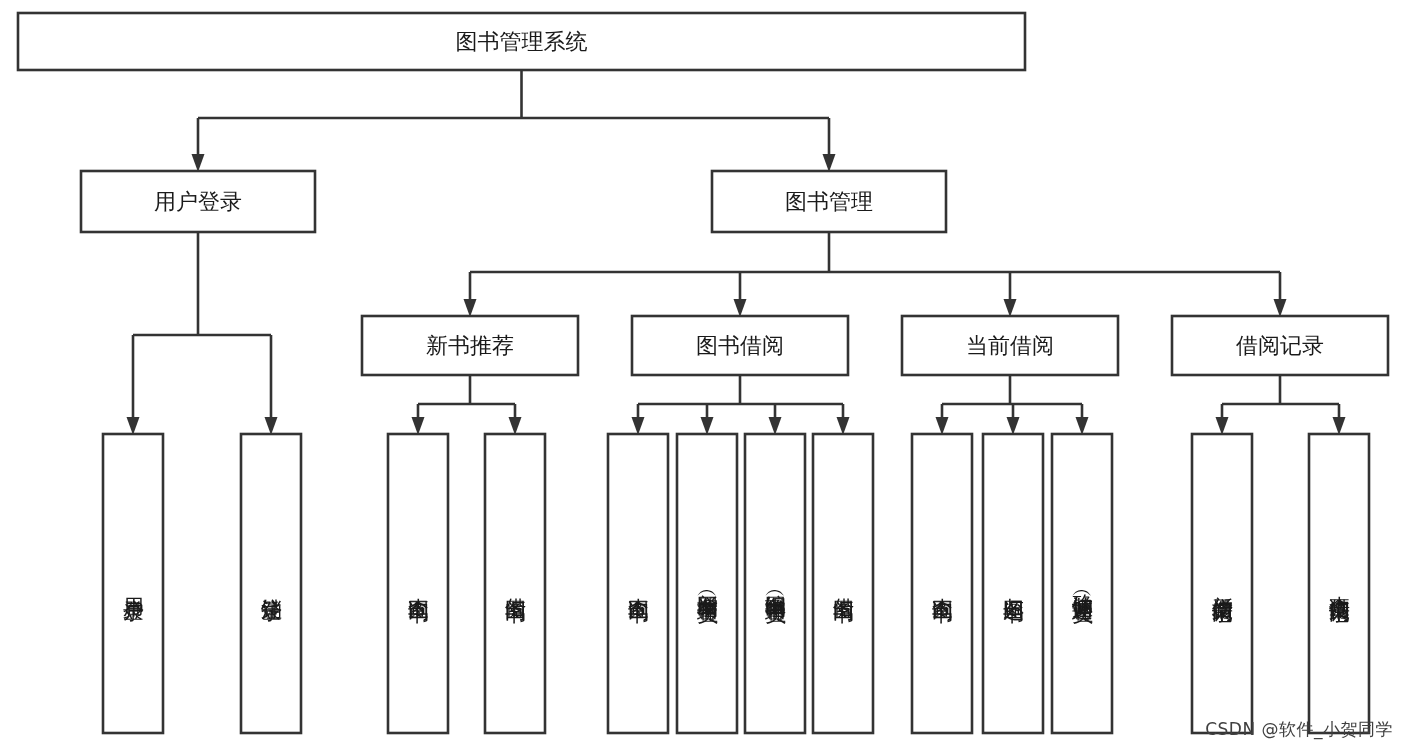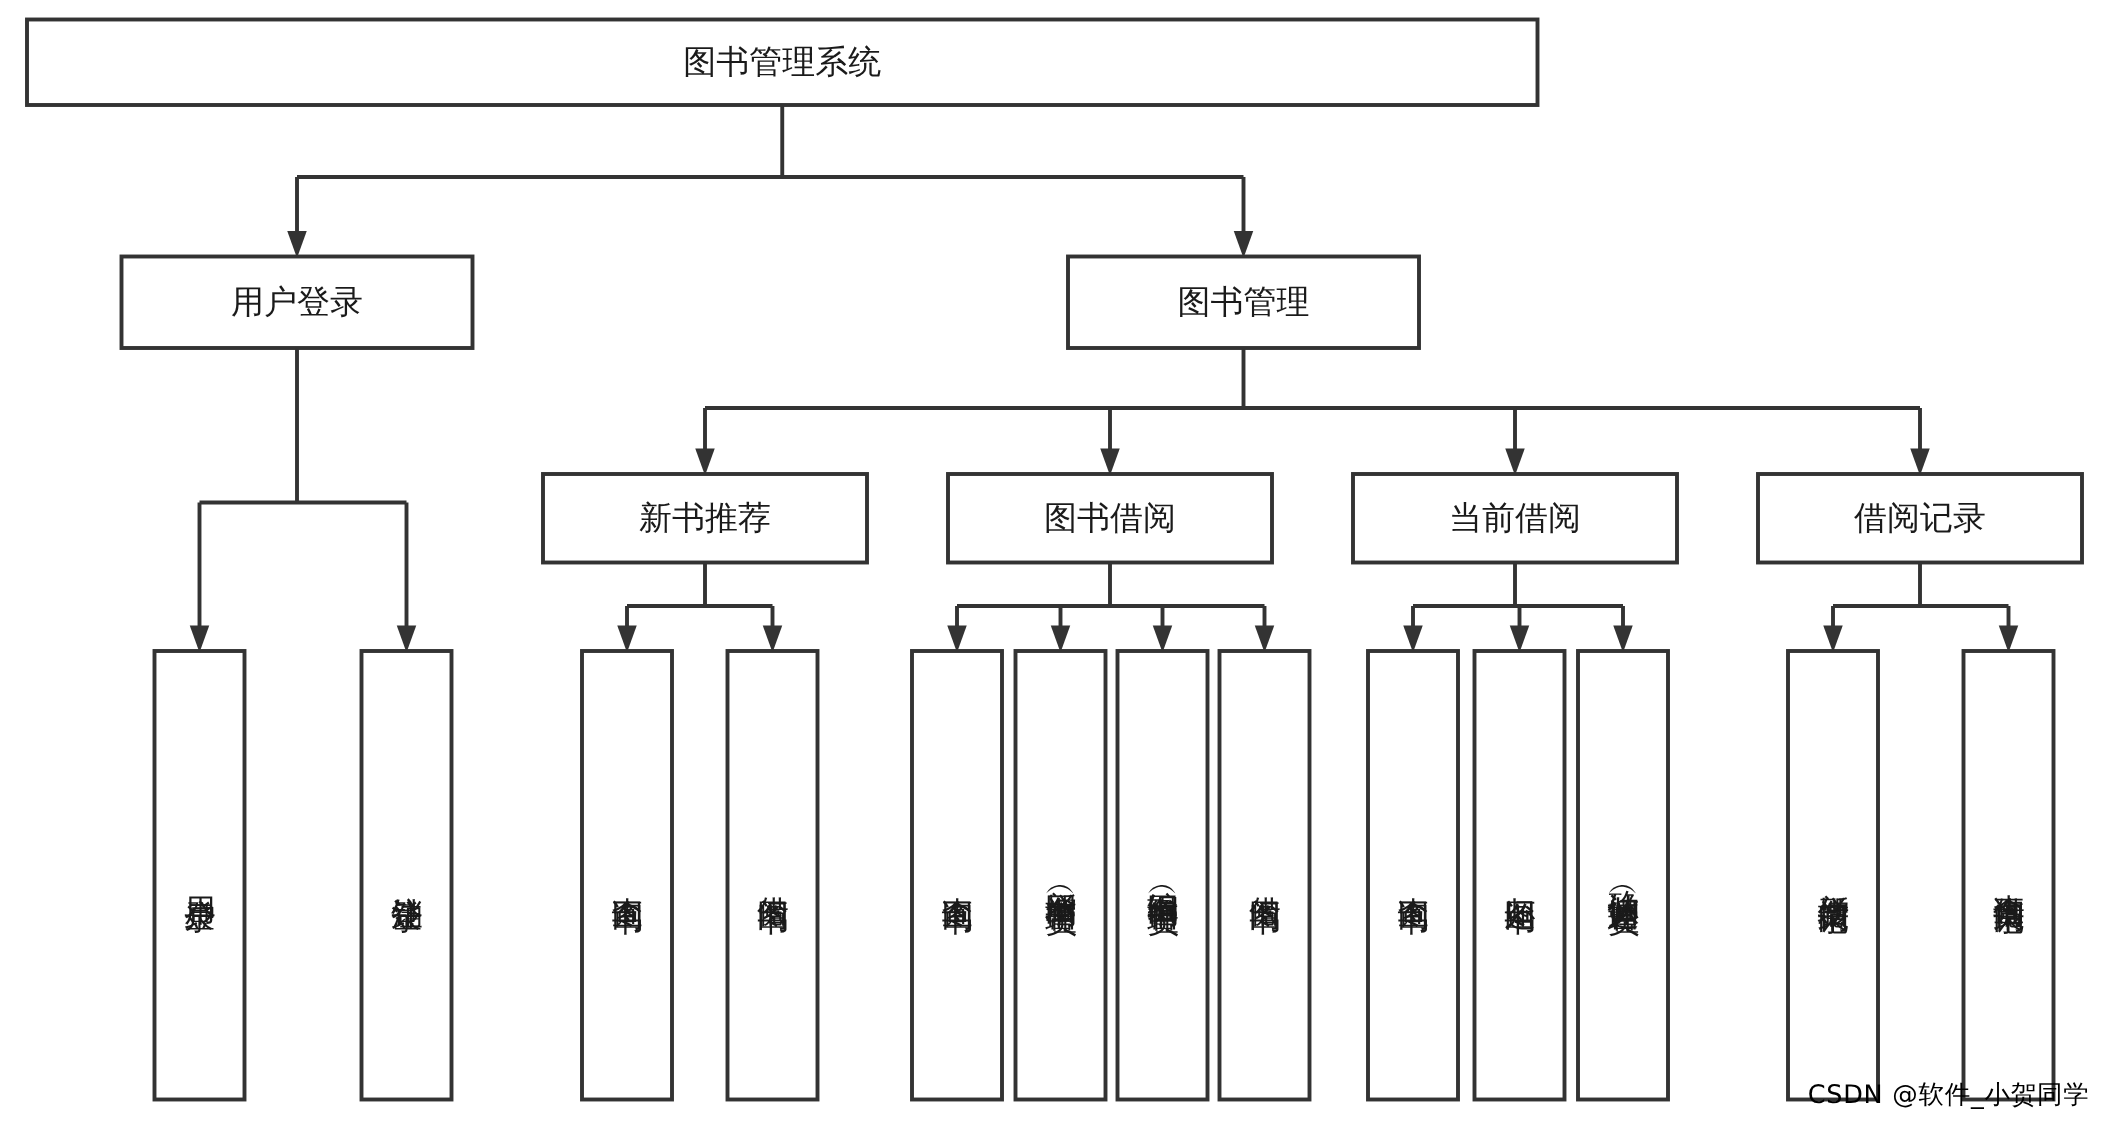--- a/index.html
+++ b/index.html
@@ -63,21 +63,21 @@
     white-space: nowrap;
     text-align: center;
     pointer-events: none;
   }
   .watermark {
     position: absolute;
     right: 12px;
     bottom: 6px;
     font-family: "DejaVu Sans", "Liberation Sans", sans-serif;
     font-size: 17px;
-    color: #000000;
+    color: #404040;
     letter-spacing: 0.5px;
     white-space: nowrap;
   }
 </style>
 </head>
 <body>
 
 <div id="diagram-root">
   <svg class="diagram-canvas" id="diagram-canvas" viewBox="0 0 1405 747" xmlns="http://www.w3.org/2000/svg">
       <g>

